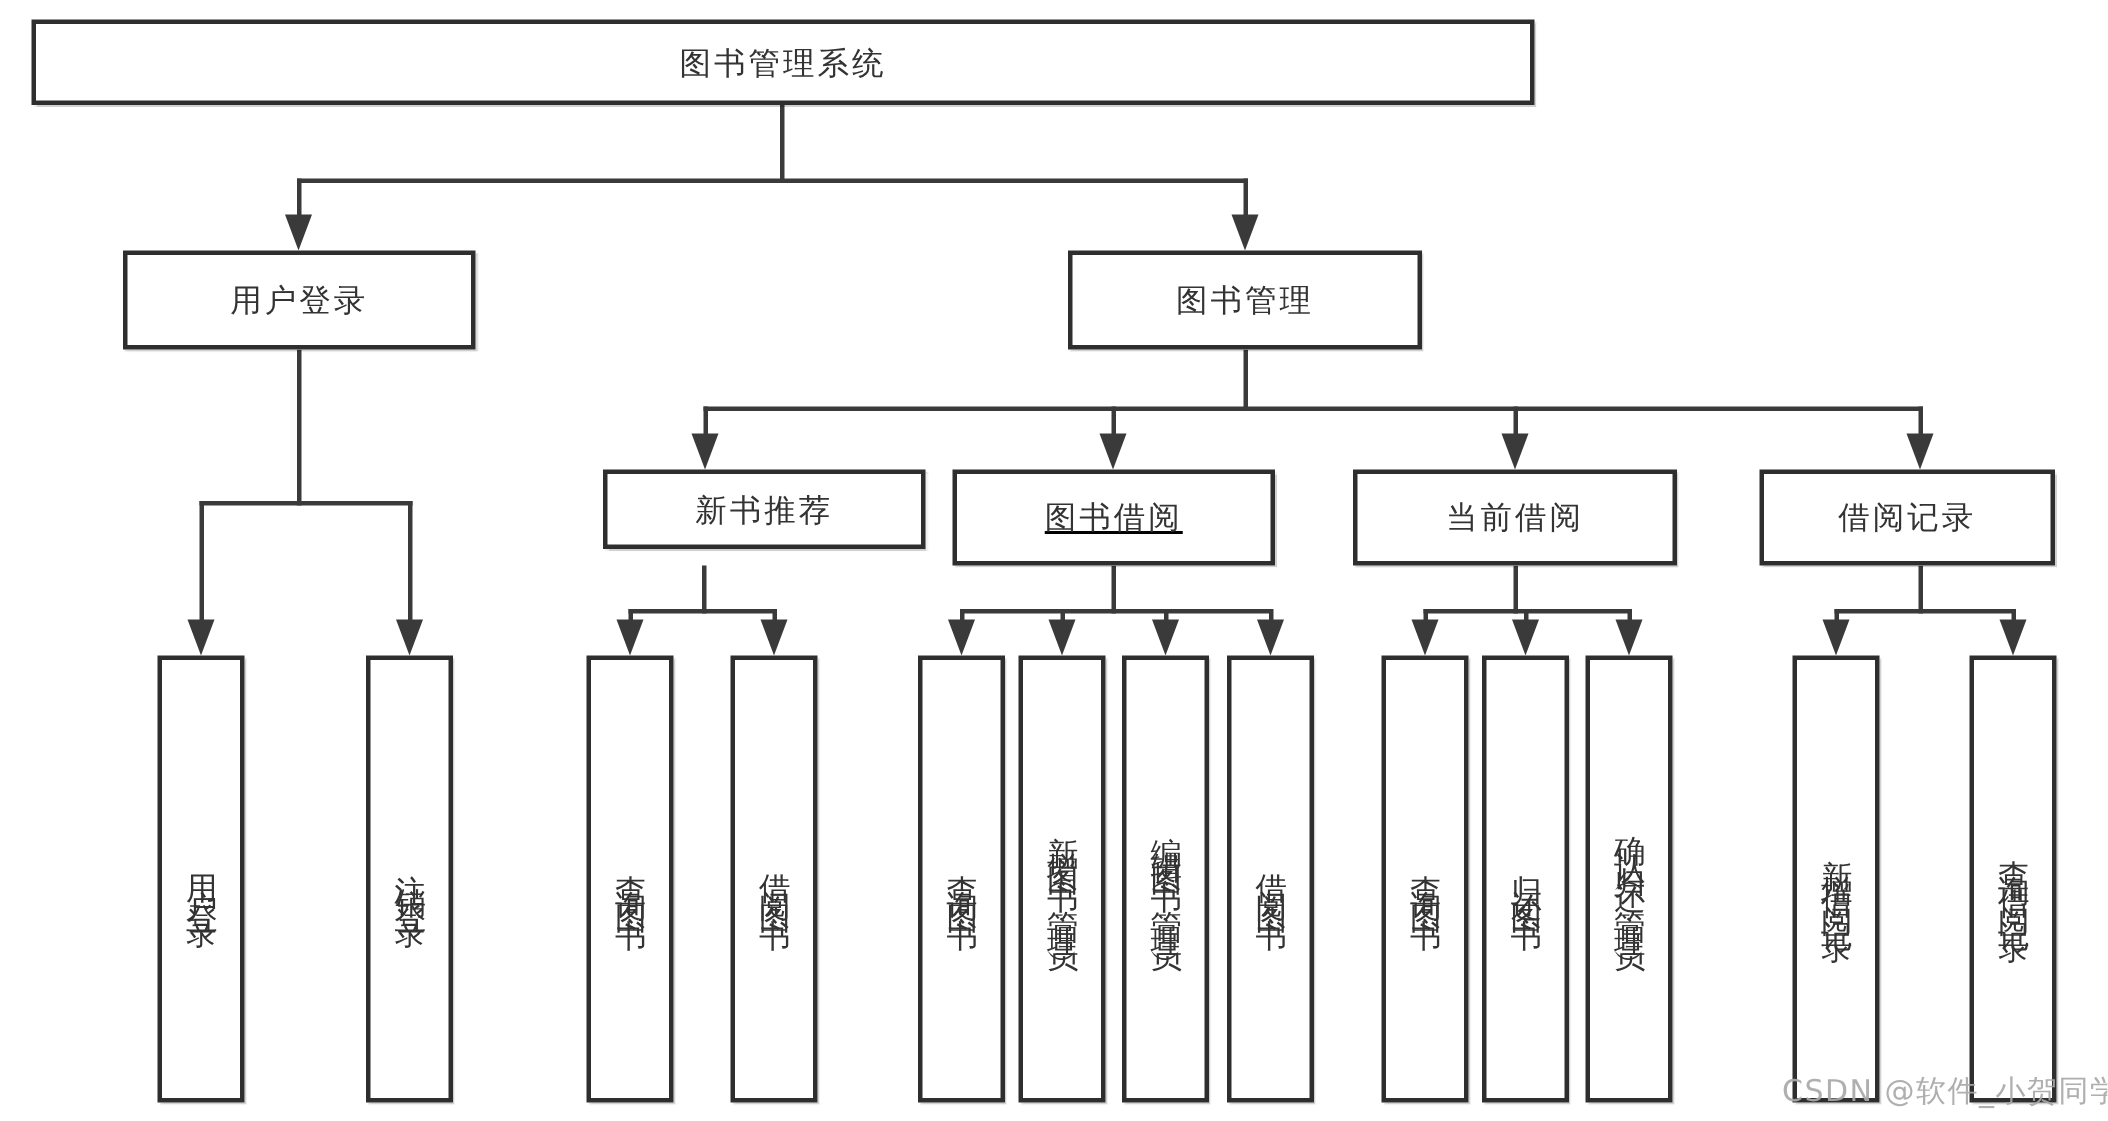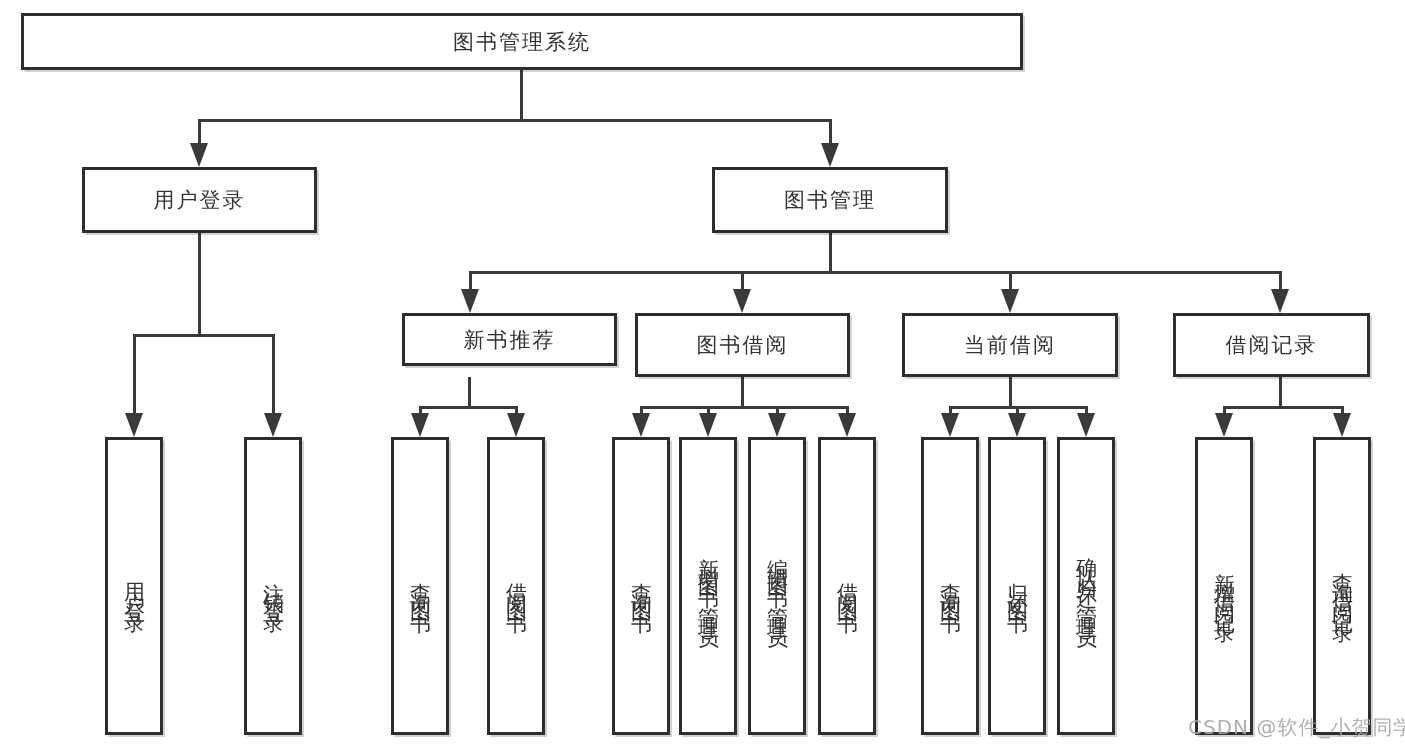--- a/index.html
+++ b/index.html
@@ -44,21 +44,21 @@
     width: 0; height: 0;
     border-left: 9px solid transparent;
     border-right: 9px solid transparent;
     border-top: 24px solid #3a3a3a;
   }
   
   #n-root          { left: 21px;   top: 13px;  width: 1002px; height: 57px; font-family: Liberation Mono, monospace; }
   #n-user          { left: 82px;   top: 167px; width: 235px;  height: 66px; }
   #n-mgmt          { left: 712px;  top: 167px; width: 236px;  height: 66px; }
   #n-newbook       { left: 362px;  top: 313px; width: 215px;  height: 53px; margin-left: 40px; }
-  #n-bookborrow    { left: 635px;  top: 313px; width: 215px;  height: 64px; }
+  #n-bookborrow    { left: 635px;  top: 313px; width: 215px;  height: 64px; text-decoration: underline; }
   #n-currentborrow { left: 902px;  top: 313px; width: 216px;  height: 64px; }
   #n-borrowrecord  { left: 1173px; top: 313px; width: 197px;  height: 64px; }
   .leaf            { top: 437px; width: 58px; height: 298px; }
   #n-leaf-login    { left: 105px; }
   #n-leaf-logout   { left: 244px; }
   #n-leaf-nb-query { left: 391px; }
   #n-leaf-nb-borrow{ left: 487px; }
   #n-leaf-bb-query { left: 612px; }
   #n-leaf-bb-add   { left: 679px; }
   #n-leaf-bb-edit  { left: 748px; }

